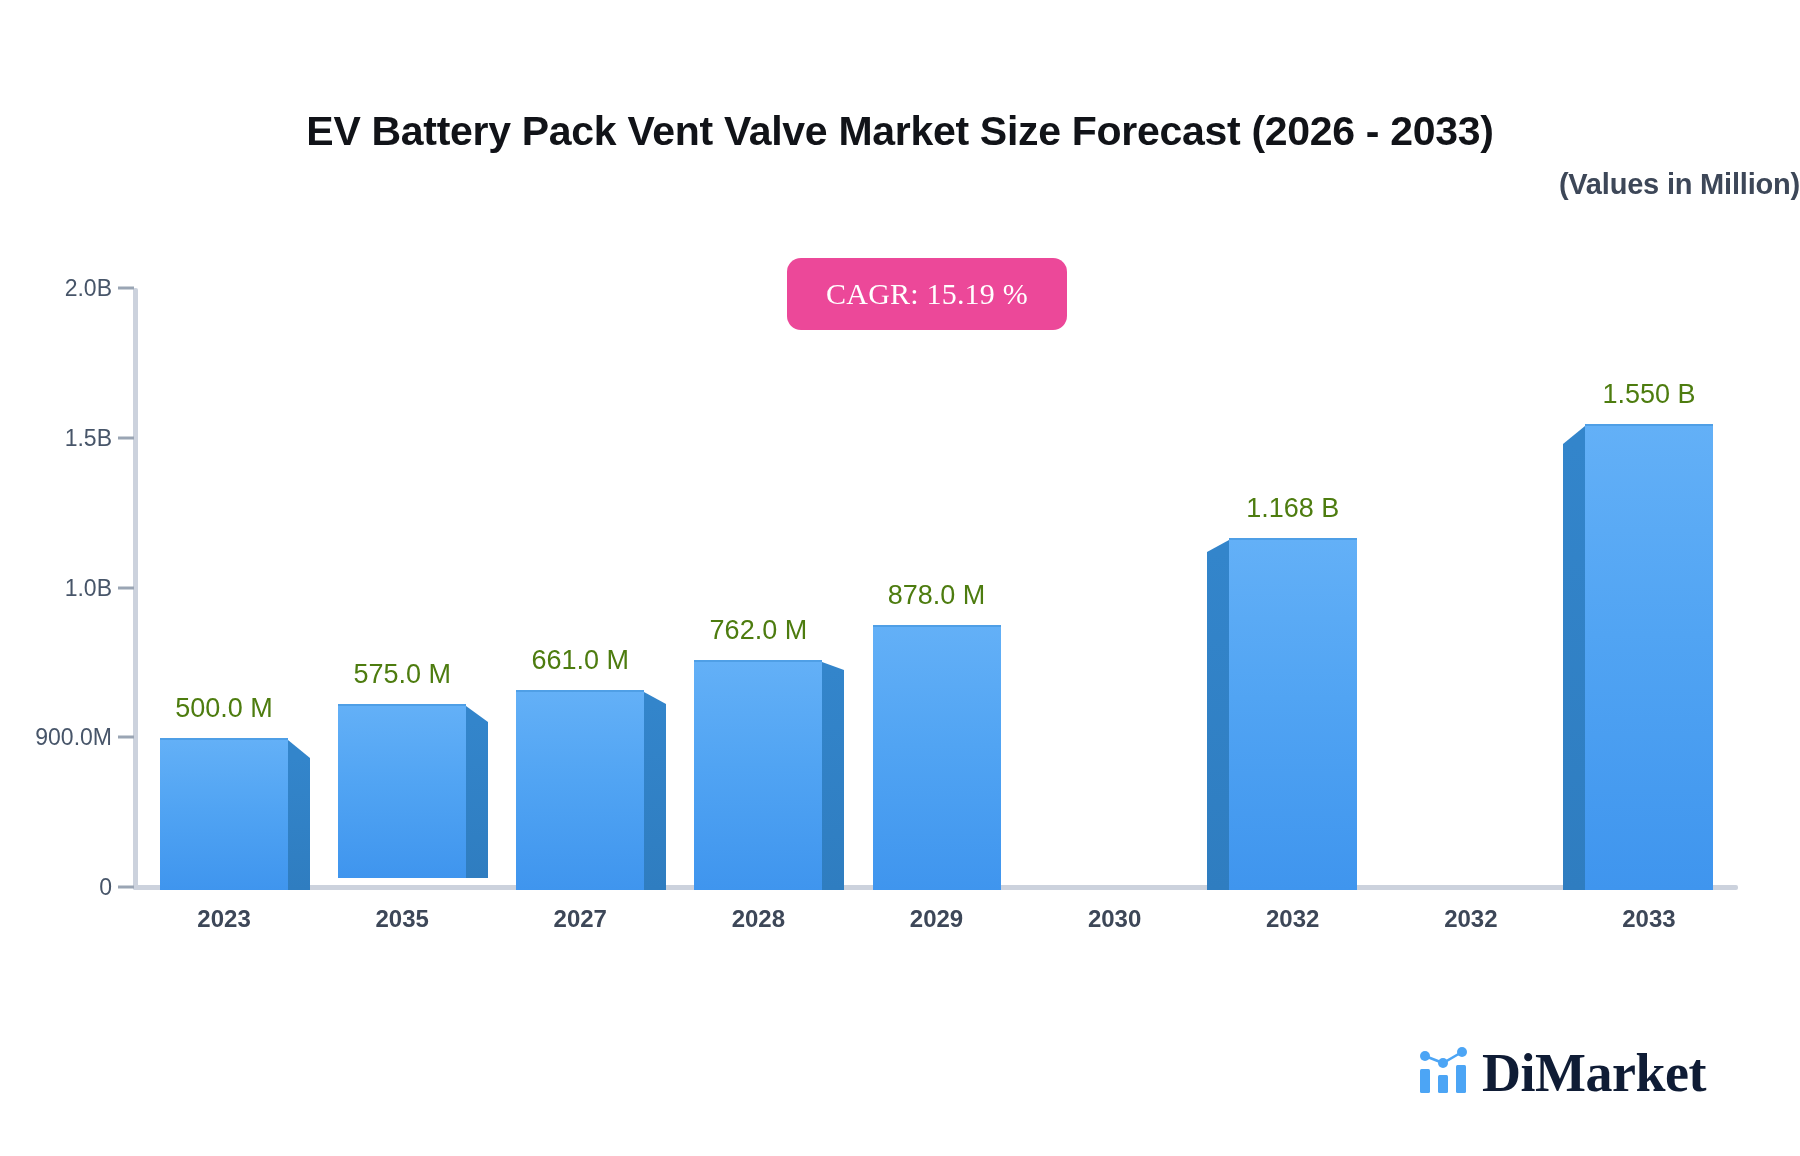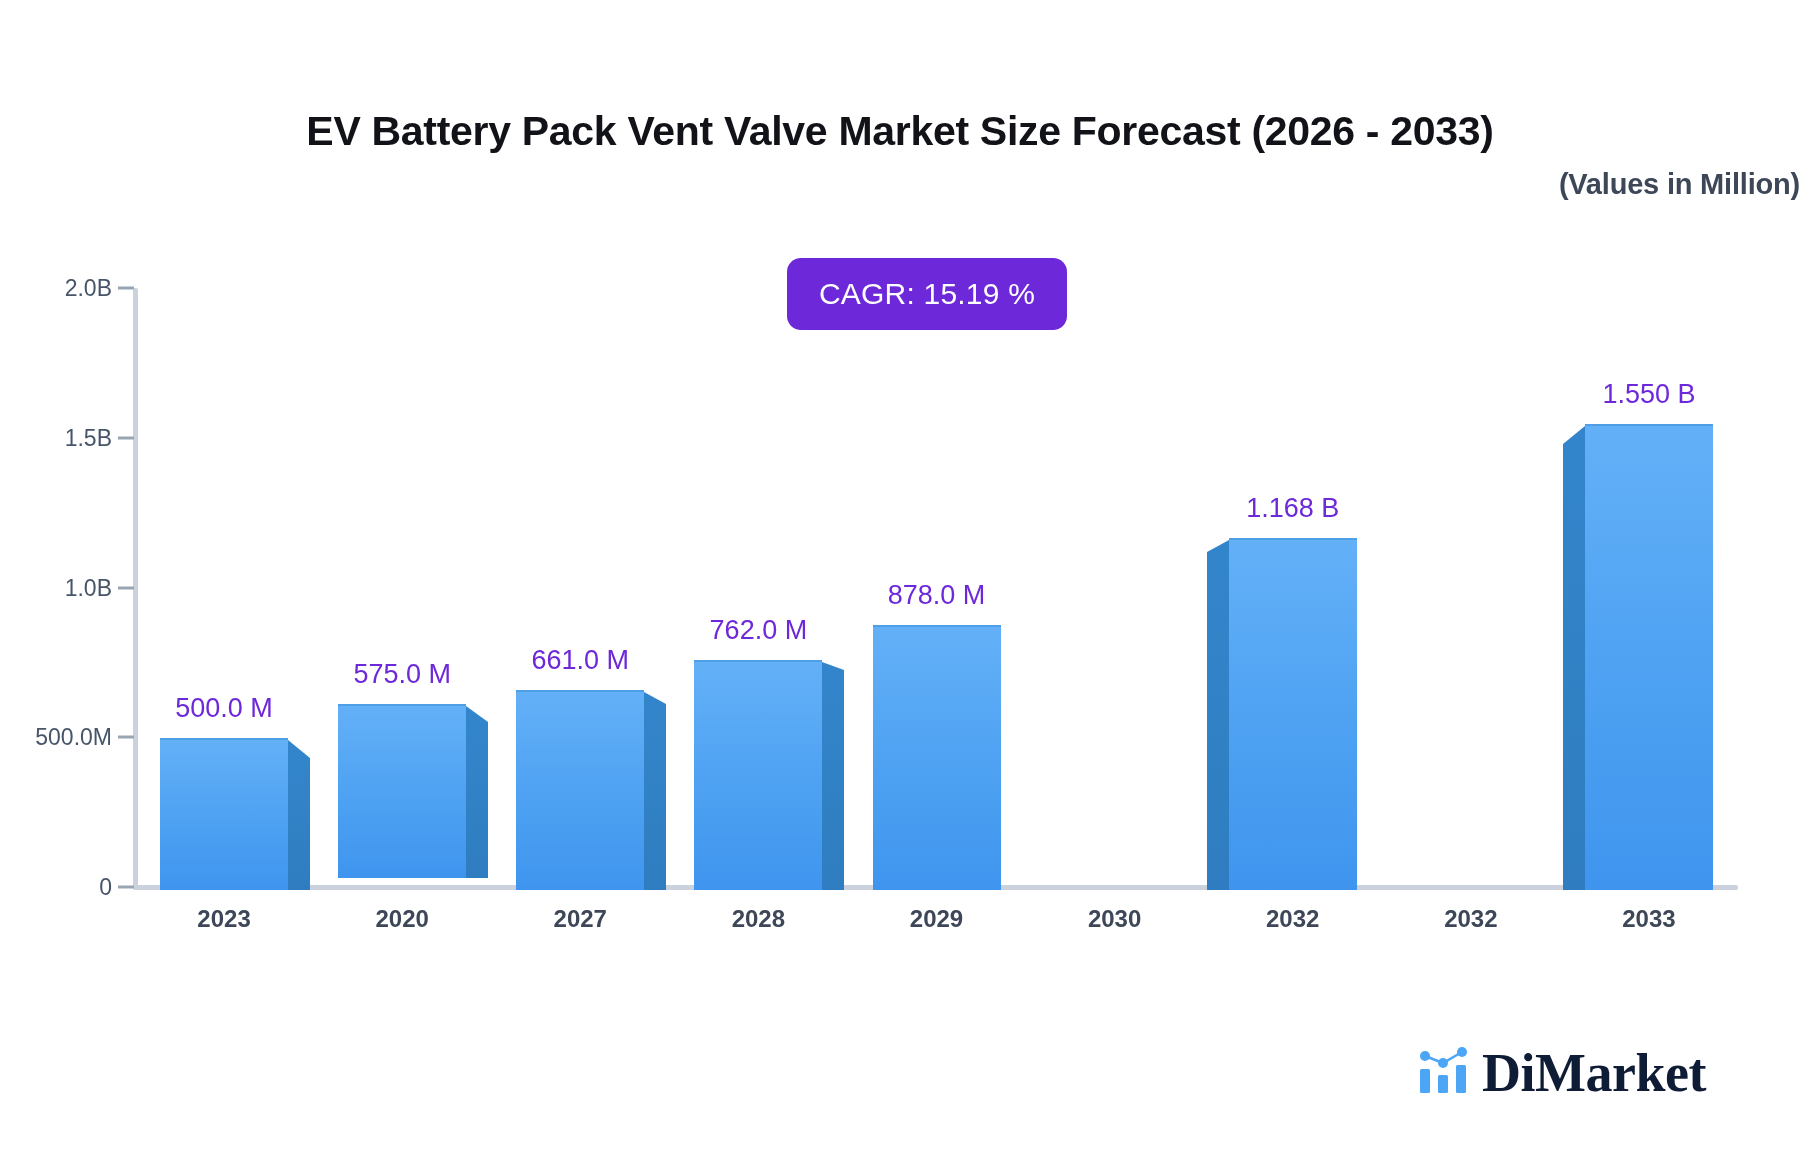--- a/index.html
+++ b/index.html
@@ -48,30 +48,31 @@
     letter-spacing: -0.2px;
   }
 
   
   .cagr-badge {
     position: absolute;
     left: 787px;
     top: 258px;
     width: 280px;
     height: 72px;
-    background: #6d28d9;
+    background: #ec4899;
     border-radius: 14px;
     display: flex;
     align-items: center;
     justify-content: center;
     color: #ffffff;
     font-size: 30px;
     font-weight: 500;
     letter-spacing: 0.2px;
     box-sizing: border-box;
+    font-family: Liberation Serif, serif;
   }
 
   
   #plot {
     position: absolute;
     left: 135px;
     top: 288px;
     width: 1603px;
     height: 602px;
   }
@@ -156,21 +157,21 @@
     left: -22px;
     width: 0; height: 0;
     border-style: solid;
   }
 
   .bar-value {
     position: absolute;
     left: 50%;
     transform: translateX(-50%);
     font-size: 27px;
-    color: #6d28d9;
+    color: #4d7c0f;
     white-space: nowrap;
   }
 
   .xlabel {
     position: absolute;
     text-align: center;
     font-size: 24px;
     font-weight: bold;
     color: #3d4758;
     top: 905px;
@@ -205,21 +206,21 @@
 
   <div class="cagr-badge">
     <span>CAGR: 15.19 %</span>
   </div>
 
   <div class="y-spine"></div>
   <div class="x-baseline"></div>
 
   <div class="ytick-wrap" id="yticks">
       <div class="ytick" style="top: 887px;">0</div>
-      <div class="ytick" style="top: 737.25px;">500.0M</div>
+      <div class="ytick" style="top: 737.25px;">900.0M</div>
       <div class="ytick" style="top: 587.5px;">1.0B</div>
       <div class="ytick" style="top: 437.75px;">1.5B</div>
       <div class="ytick" style="top: 288px;">2.0B</div>
     </div>
 
   <div id="plot">
       <div class="bar-group" style="left: 25.0556px; width: 128px; height: 149.75px; bottom: 0px;">
         <div class="bar-front" style="height: 149.75px;"></div>
         <div class="bar-side right" style="height: 131.75px; width: 22px;"></div>
         <div class="bar-top-right" style="bottom: 131.75px; border-width: 18px 0px 0px 22px; border-color: transparent transparent transparent rgb(51, 133, 203);"></div>
@@ -255,21 +256,21 @@
       </div>
       <div class="bar-group" style="left: 1449.94px; width: 128px; height: 464.225px; bottom: 0px;">
         <div class="bar-front" style="height: 464.225px;"></div>
         <div class="bar-side left" style="height: 446.225px; width: 22px;"></div>
         <div class="bar-top-left" style="bottom: 446.225px; border-width: 18px 22px 0px 0px; border-color: transparent rgb(51, 133, 203) transparent transparent;"></div>
         <div class="bar-value" style="bottom: 480.225px;">1.550 B</div>
       </div>
     </div>
   <div id="xlabels">
       <div class="xlabel" style="left: 134.056px; width: 180px;">2023</div>
-      <div class="xlabel" style="left: 312.167px; width: 180px;">2020</div>
+      <div class="xlabel" style="left: 312.167px; width: 180px;">2035</div>
       <div class="xlabel" style="left: 490.278px; width: 180px;">2027</div>
       <div class="xlabel" style="left: 668.389px; width: 180px;">2028</div>
       <div class="xlabel" style="left: 846.5px; width: 180px;">2029</div>
       <div class="xlabel" style="left: 1024.61px; width: 180px;">2030</div>
       <div class="xlabel" style="left: 1202.72px; width: 180px;">2032</div>
       <div class="xlabel" style="left: 1380.83px; width: 180px;">2032</div>
       <div class="xlabel" style="left: 1558.94px; width: 180px;">2033</div>
     </div>
 
   <div class="logo">

